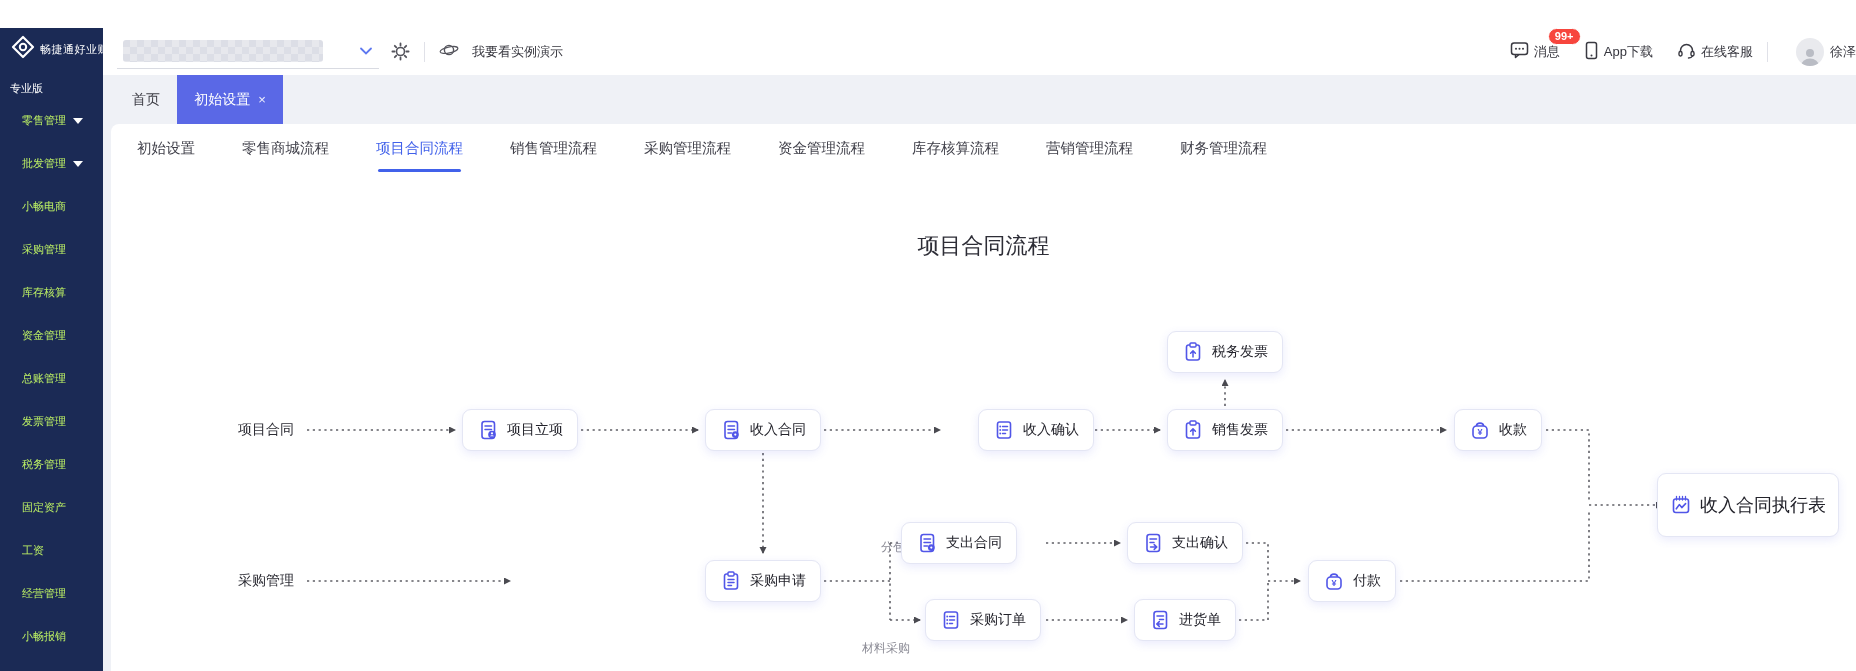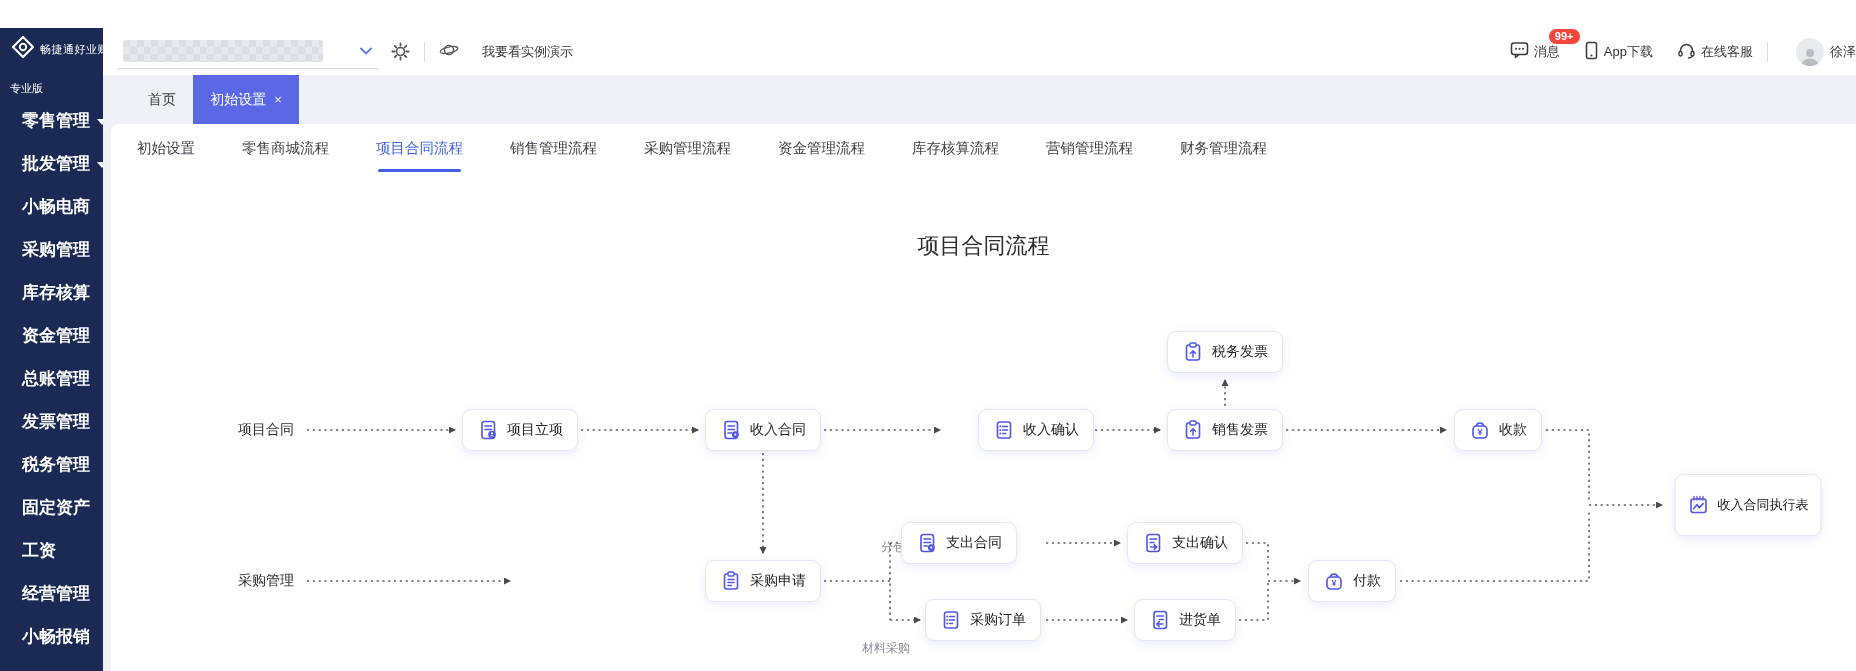--- a/index.html
+++ b/index.html
@@ -7,63 +7,63 @@
     font-family:"Liberation Sans","DejaVu Sans",sans-serif; }
   .top-strip { position:absolute; left:0; top:0; width:1856px; height:28px; background:#ffffff; }
 
   
   .sidebar { position:absolute; left:0; top:28px; width:103px; bottom:0; background:#1b2a55; color:#fff; overflow:hidden; z-index:5;}
   .logo-block { padding:6px 0 0 10px; height:47px; position:relative; }
   .logo-row { display:flex; align-items:center; gap:4px; }
   .logo-title { font-size:11px; color:#fff; white-space:nowrap; letter-spacing:0.5px;}
   .logo-sub { font-size:11px; color:#fff; margin-top:17px; }
   .menu { margin-top:24px; }
-  .menu-item { height:43px; line-height:43px; padding-left:22px; font-size:17px; color:#ffffff; font-weight:700; cursor:pointer; white-space:nowrap; }
+  .menu-item { height:43px; line-height:43px; padding-left:22px; font-size:11px; color:#bef264; font-weight:400; cursor:pointer; white-space:nowrap; }
   .tri-down { display:inline-block; width:0; height:0; border-left:5px solid transparent; border-right:5px solid transparent; border-top:6px solid #ffffff; margin-left:7px; vertical-align:middle; }
 
   
   .header { position:absolute; left:103px; top:28px; right:0; height:47px; background:#ffffff; display:flex; align-items:center; z-index:4;}
   .acct-select { position:relative; margin-left:14px; width:262px; height:34px; border-bottom:1px solid #d9dbe2; display:flex; align-items:center; cursor:pointer;}
   .redacted { width:200px; height:22px; margin-left:6px; border-radius:3px;
      background:conic-gradient(#e7e8ed 25%, #dcdee6 0 50%, #e7e8ed 0 75%, #dcdee6 0); background-size:14px 14px; filter:blur(0.4px);}
   .chev { margin-left:auto; margin-right:6px; }
   .hd-ic { display:flex; align-items:center; justify-content:center; cursor:pointer; }
   .hd-divider { width:1px; height:20px; background:#e0e1e8; margin:0 14px; }
-  .demo { display:flex; align-items:center; gap:23px; font-size:13px; color:#35353d; cursor:pointer; }
+  .demo { display:flex; align-items:center; gap:13px; font-size:13px; color:#35353d; cursor:pointer; }
   .hd-right { margin-left:auto; display:flex; align-items:center; padding-right:0; }
   .hd-link { display:flex; align-items:center; gap:5px; font-size:13px; color:#35353d; cursor:pointer; white-space:nowrap;}
   .msg-wrap { position:relative; margin-right:24px;}
   .badge { position:absolute; top:-13px; left:22px; background:#f7453d; color:#fff; font-size:11px; font-weight:bold; line-height:15px; padding:0 6px; border-radius:9px; border:1px solid #fff;margin-left:16px;}
   .appdl { margin-right:24px; }
   .avatar { width:28px; height:28px; border-radius:50%; background:#e9eaee; margin:0 6px 0 14px; display:flex; align-items:flex-end; justify-content:center; overflow:hidden;}
   .uname { font-size:13px; color:#35353d; white-space:nowrap; }
 
   
   .content-wrap { position:absolute; left:103px; top:75px; right:0; bottom:0; background:#eff1f6; }
-  .tabstrip { height:49px; display:flex; align-items:stretch;padding-left:16px; }
+  .tabstrip { height:49px; display:flex; align-items:stretch; }
   .tab-home { width:62px; display:flex; align-items:center; justify-content:center; font-size:14px; color:#3c3c44; cursor:pointer; margin-left:12px;}
   .tab-active { min-width:106px; background:#5a68e6; color:#fff; display:flex; align-items:center; justify-content:center; gap:8px; font-size:14px; cursor:pointer; padding:0 14px;}
   .tab-close { font-size:13px; opacity:0.9; cursor:pointer; }
 
   .panel { position:absolute; left:8px; top:49px; right:0; bottom:0; background:#ffffff; border-radius:8px 0 0 0; overflow:hidden; }
   .subtabs { height:48px; display:flex; align-items:center; gap:47px; padding-left:26px; font-size:14.5px; color:#40404a; position:relative; z-index:2;}
   .subtab { cursor:pointer; position:relative; height:48px; display:flex; align-items:center; white-space:nowrap;}
   .subtab.active { color:#4161ea; }
   .subtab.active::after { content:""; position:absolute; left:2px; right:2px; bottom:0; height:3px; background:#4161ea; border-radius:2px;}
   .subtab-right { position:absolute; right:6px; top:0; height:48px; display:flex; align-items:center; gap:9px; font-size:13.5px; color:#35353d;}
   .sr-div { width:1px; height:14px; background:#d7d8df; }
   .sr-item { display:flex; align-items:center; gap:4px; cursor:pointer; white-space:nowrap;}
 
   
   .diagram-title { position:absolute; left:0; right:0; top:107px; text-align:center; font-size:22px; color:#2d2d36; font-weight:500; z-index:1;}
   .edges { position:absolute; left:0; top:0; z-index:0; pointer-events:none; }
   .node { position:absolute; transform:translate(-50%,-50%); display:flex; align-items:center; gap:8px;
      background:#fff; border:1px solid #e4e6f4; border-radius:9px; padding:9px 14px;
      box-shadow:0 3px 10px rgba(84,87,232,0.12); font-size:14px; color:#23232b; white-space:nowrap; cursor:pointer; z-index:1;}
-  .node.small { padding:19px 12px; font-size:13px; }
+  .node.small { padding:19px 12px; font-size:18px; }
   .row-label { position:absolute; transform:translateY(-50%); font-size:14px; color:#2b2b33; font-weight:500; z-index:1; white-space:nowrap;}
   .branch-label { position:absolute; transform:translate(-50%,-50%); font-size:12px; color:#8a8a94; z-index:1; white-space:nowrap;margin-top:16px;}
   .nicon svg { display:block; }
 </style>
 </head>
 <body>
 
 <div class="top-strip"></div>
 
 <div class="sidebar">

